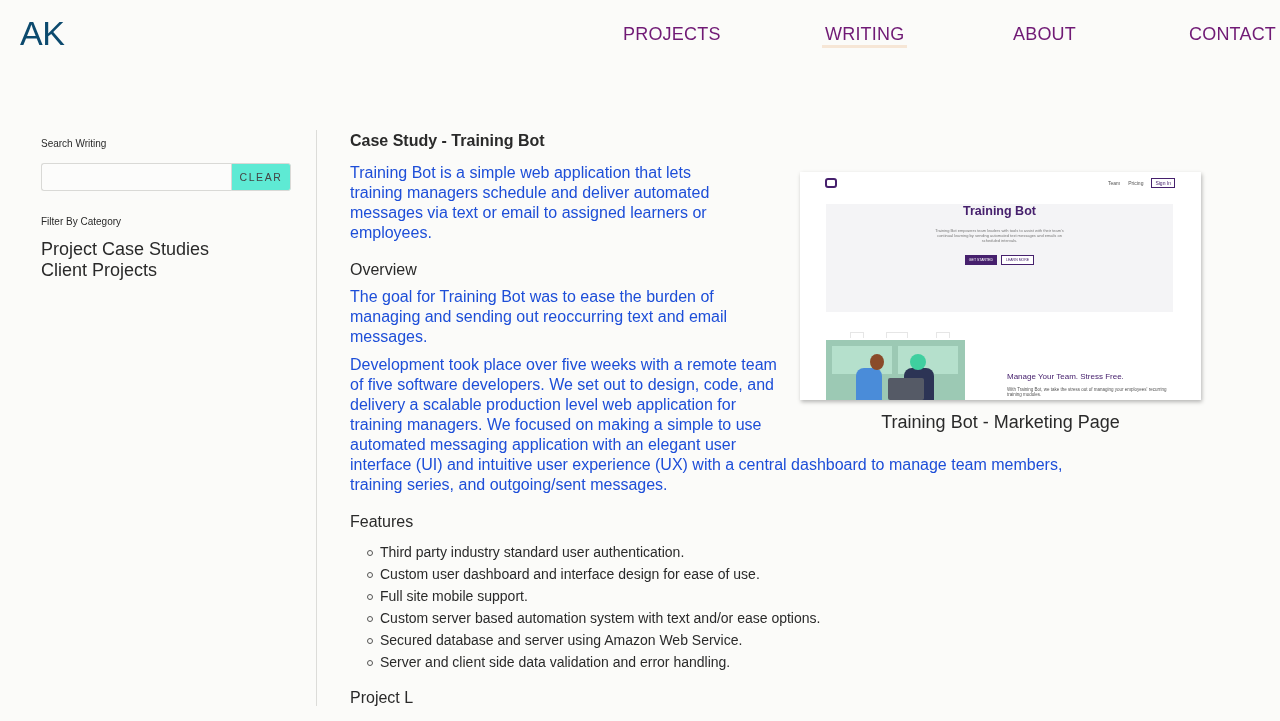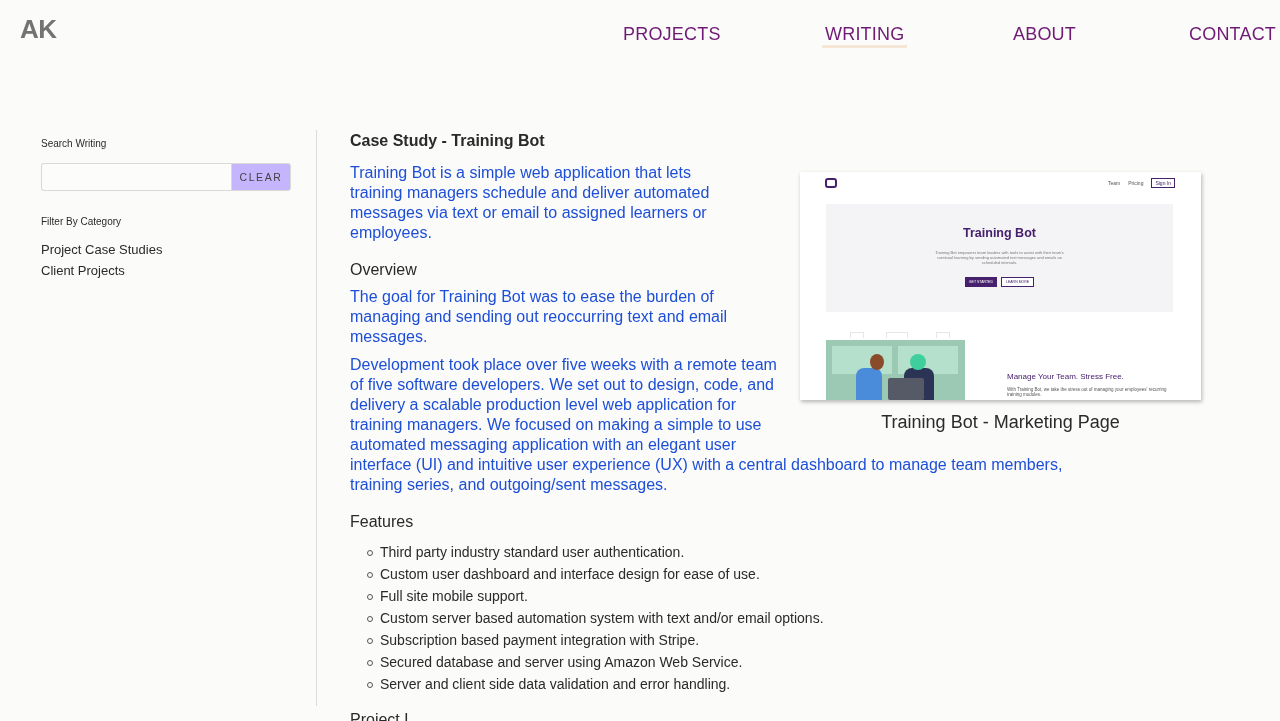--- a/index.html
+++ b/index.html
@@ -5,48 +5,48 @@
     * { box-sizing: border-box; margin: 0; padding: 0; }
     html, body { width: 1280px; height: 721px; overflow: hidden; }
     body {
       background: #fbfbf9;
       color: #2b2b2b;
       font-family: "Liberation Sans", sans-serif;
       position: relative;
     }
     .logo {
       position: absolute; left: 20px; top: 14px;
-      font-size: 26px; color: #737373; letter-spacing: -0.5px;
-      text-decoration: none; font-weight: bold;
+      font-size: 34px; color: #0c4a6e; letter-spacing: -0.5px;
+      text-decoration: none; font-weight: normal;
     }
     .nav-item {
       position: absolute; top: 24px;
       font-size: 18px; color: #701a75; letter-spacing: 0.2px;
       text-decoration: none;
     }
     .nav-item.active::after {
       content: ""; position: absolute; left: -3px; right: -3px; top: 21px;
       height: 3px; background: #f6e6d6;
     }
     .sidebar { position: absolute; left: 41px; top: 138px; width: 250px; }
     .sb-heading { font-size: 10px; color: #2a2a2a; }
     .search-row { display: flex; margin-top: 14px; height: 28px; }
     .search-input {
       flex: 1; border: 1px solid #d9d9d6; border-right: none;
       border-radius: 3px 0 0 3px; background: #fcfcfb; height: 28px;
       font-family: "Liberation Sans", sans-serif; font-size: 13px; padding: 0 6px;
     }
     .clear-btn {
       width: 60px; border: 1px solid #d9d9d6; border-radius: 0 3px 3px 0;
-      background: #c4b5fd; font-size: 10.5px; letter-spacing: 1.6px; color: #444;
+      background: #5eead4; font-size: 10.5px; letter-spacing: 1.6px; color: #444;
       font-family: "Liberation Sans", sans-serif; cursor: pointer;
     }
     .filter-heading { margin-top: 25px; }
     .cat-list { list-style: none; margin-top: 12px; }
-    .cat-list li { font-size: 13px; line-height: 21px; color: #2a2a2a; }
+    .cat-list li { font-size: 18px; line-height: 21px; color: #2a2a2a; }
     .divider {
       position: absolute; left: 316px; top: 130px; width: 1px; height: 576px;
       background: #dcdcd9;
     }
     .main { position: absolute; left: 350px; top: 132px; width: 730px; }
     .title { font-size: 16px; color: #2a2a2a; font-weight: bold; }
     .figure {
       float: right; width: 401px; margin: 22px -121px 10px 20px; text-align: center;
     }
     .shot {
@@ -72,21 +72,21 @@
       position: absolute; left: 25px; top: 6px; width: 12px; height: 10px;
       border: 2.5px solid #46206d; border-radius: 3px; background: #fff;
     }
     .m-nav { position: absolute; right: 26px; top: 6px; display: flex; gap: 8px; align-items: center; }
     .m-nav span { font-size: 5px; color: #555; }
     .m-nav .signin { border: 1px solid #46206d; padding: 1px 3px; color: #46206d; }
     .m-hero {
       position: absolute; left: 26px; top: 32px; width: 347px; height: 108px; background: #f4f4f6;
       text-align: center;
     }
-    .m-hero-title { font-size: 12.5px; font-weight: bold; color: #46206d; margin-top: 22px; }
+    .m-hero-title { font-size: 12.5px; font-weight: bold; color: #46206d; }
     .m-hero-sub { font-size: 4px; color: #777; width: 130px; margin: 10px auto 0; line-height: 5px; }
     .m-btns { display: flex; justify-content: center; gap: 4px; margin-top: 12px; }
     .m-btn1 { font-size: 3.5px; background: #46206d; color: #fff; padding: 3px 4px; }
     .m-btn2 { font-size: 3.5px; border: 1px solid #46206d; color: #46206d; padding: 2px 4px; background: #fff; }
     .m-illus {
       position: absolute; left: 26px; top: 168px; width: 139px; height: 60px; background: #9cc9b4;
     }
     .m-pane { position: absolute; background: #b5e0cc; }
     .m-person1 { position: absolute; left: 30px; top: 28px; width: 26px; height: 40px; background: #4a8cd9; border-radius: 8px 8px 0 0; }
     .m-head1 { position: absolute; left: 44px; top: 14px; width: 14px; height: 16px; background: #8a4b2a; border-radius: 50%; }
@@ -162,19 +162,18 @@
   <p class="p first" style="width:380px">Training Bot is a simple web application that lets training managers schedule and deliver automated messages via text or email to assigned learners or employees.</p>
   <h3 class="h3">Overview</h3>
   <p class="p">The goal for Training Bot was to ease the burden of managing and sending out reoccurring text and email messages.</p>
   <p class="p">Development took place over five weeks with a remote team of five software developers. We set out to design, code, and delivery a scalable production level web application for training managers. We focused on making a simple to use automated messaging application with an elegant user interface (UI) and intuitive user experience (UX) with a central dashboard to manage team members, training series, and outgoing/sent messages.</p>
 
   <h3 class="h3" style="clear:both">Features</h3>
   <ul class="features">
     <li>Third party industry standard user authentication.</li>
     <li>Custom user dashboard and interface design for ease of use.</li>
     <li>Full site mobile support.</li>
-    <li>Custom server based automation system with text and/or email options.</li>
-    <li>Subscription based payment integration with Stripe.</li>
+    <li>Custom server based automation system with text and/or ease options.</li>
     <li>Secured database and server using Amazon Web Service.</li>
     <li>Server and client side data validation and error handling.</li>
   </ul>
   <h3 class="h3 cut">Project L</h3>
 </main>
 
 </body></html>

